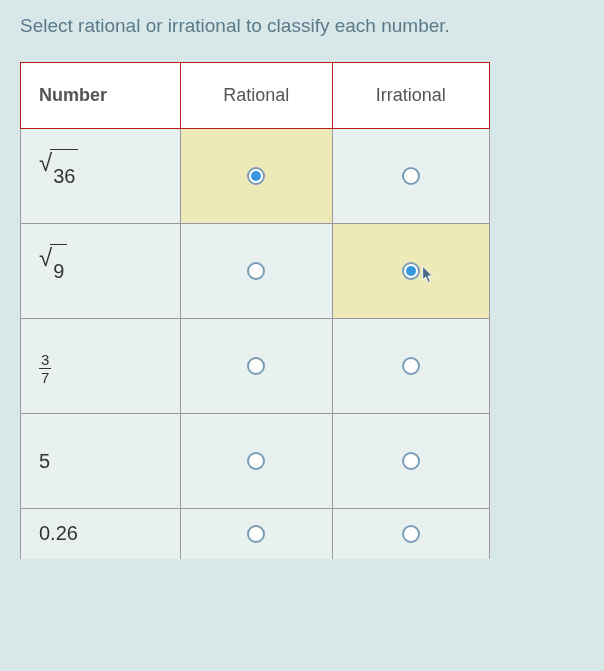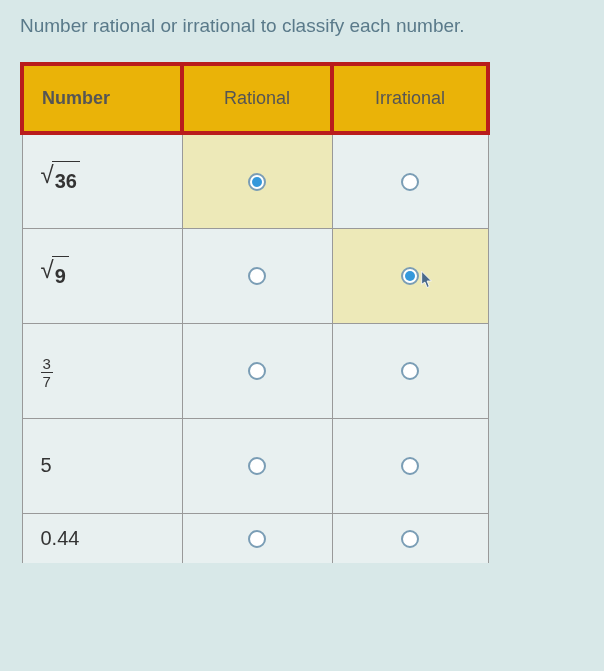--- a/index.html
+++ b/index.html
@@ -18,25 +18,25 @@
     .instruction {
       color: #5a7a8a;
       font-size: 19px;
       margin-bottom: 25px;
     }
     table {
       border-collapse: collapse;
       width: 470px;
     }
     th {
-      background: #eab308;
+      background: #ffffff;
       color: #555;
       font-weight: normal;
       padding: 22px 18px;
-      border: 4px solid #b91c1c;
+      border: 1px solid #b91c1c;
       font-size: 18px;
       text-align: center;
     }
     th.number-col {
       font-weight: bold;
       text-align: left;
       padding-left: 18px;
       width: 160px;
     }
     td {
@@ -59,22 +59,22 @@
     .sqrt {
       display: inline-flex;
       align-items: flex-start;
     }
     .sqrt-sign {
       font-size: 24px;
       margin-right: -2px;
     }
     .sqrt-content {
       border-top: 1.5px solid #333;
-      padding: 8px 3px;
-      font-weight: bold;
+      padding: 15px 3px;
+      font-weight: normal;
     }
     .fraction {
       display: inline-flex;
       flex-direction: column;
       align-items: center;
       font-size: 15px;
     }
     .frac-num {
       border-bottom: 1.5px solid #333;
       padding: 0 2px;
@@ -111,21 +111,21 @@
       height: 26px;
     }
     .last-row td {
       height: 50px;
       border-bottom: none;
     }
   </style>
 </head>
 <body>
 
-<div class="instruction">Number rational or irrational to classify each number.</div>
+<div class="instruction">Select rational or irrational to classify each number.</div>
 
 <table>
   <thead>
     <tr>
       <th class="number-col">Number</th>
       <th>Rational</th>
       <th>Irrational</th>
     </tr>
   </thead>
   <tbody id="table-body">
@@ -154,18 +154,18 @@
           </span></td>
         <td><span class="radio"></span></td>
         <td><span class="radio"></span></td>
       </tr>
       <tr>
         <td class="number-cell">5</td>
         <td><span class="radio"></span></td>
         <td><span class="radio"></span></td>
       </tr>
       <tr class="last-row">
-        <td class="number-cell">0.44</td>
+        <td class="number-cell">0.26</td>
         <td><span class="radio"></span></td>
         <td><span class="radio"></span></td>
       </tr>
     </tbody>
 </table>
 
 </body></html>

